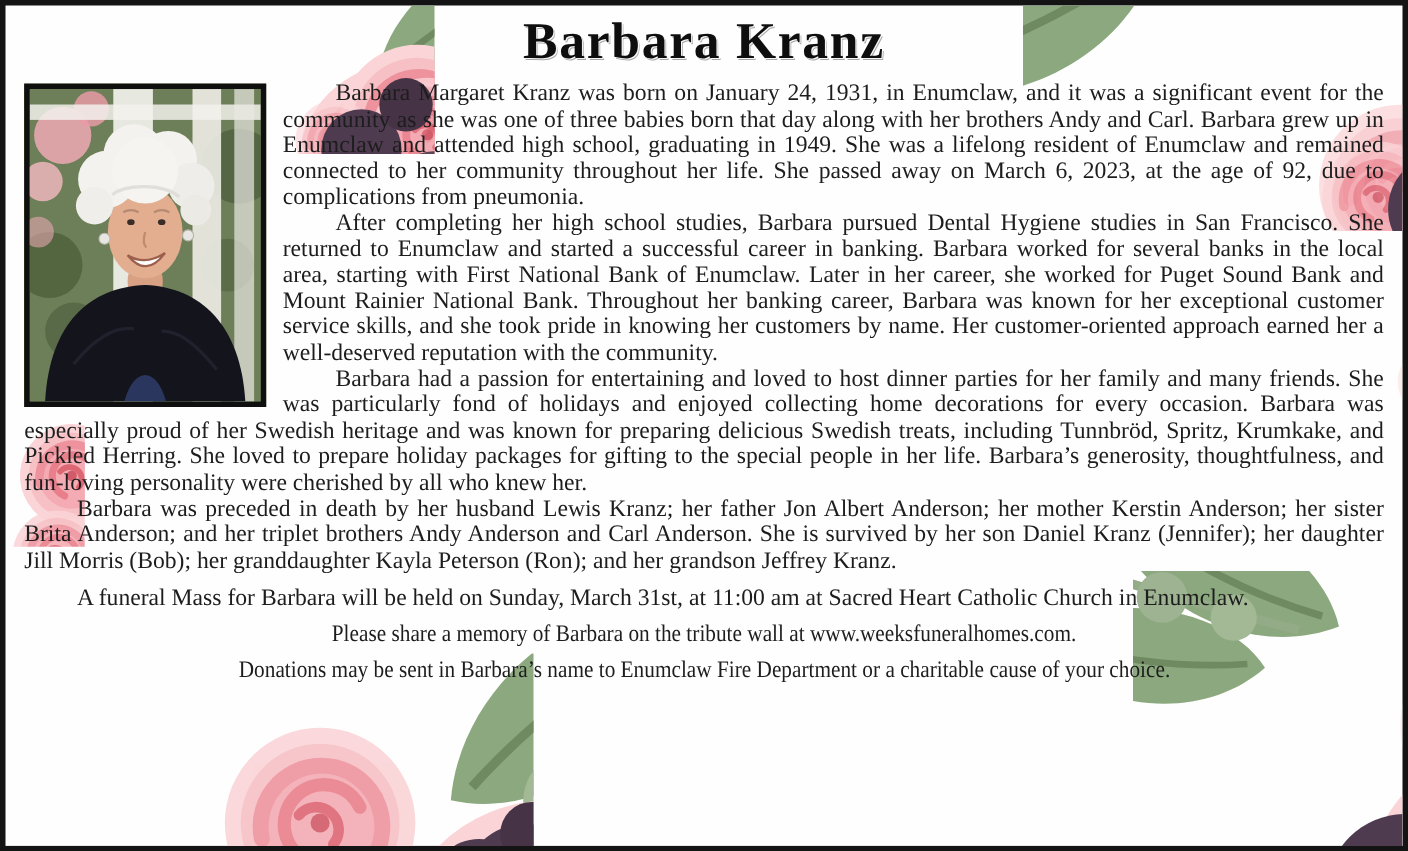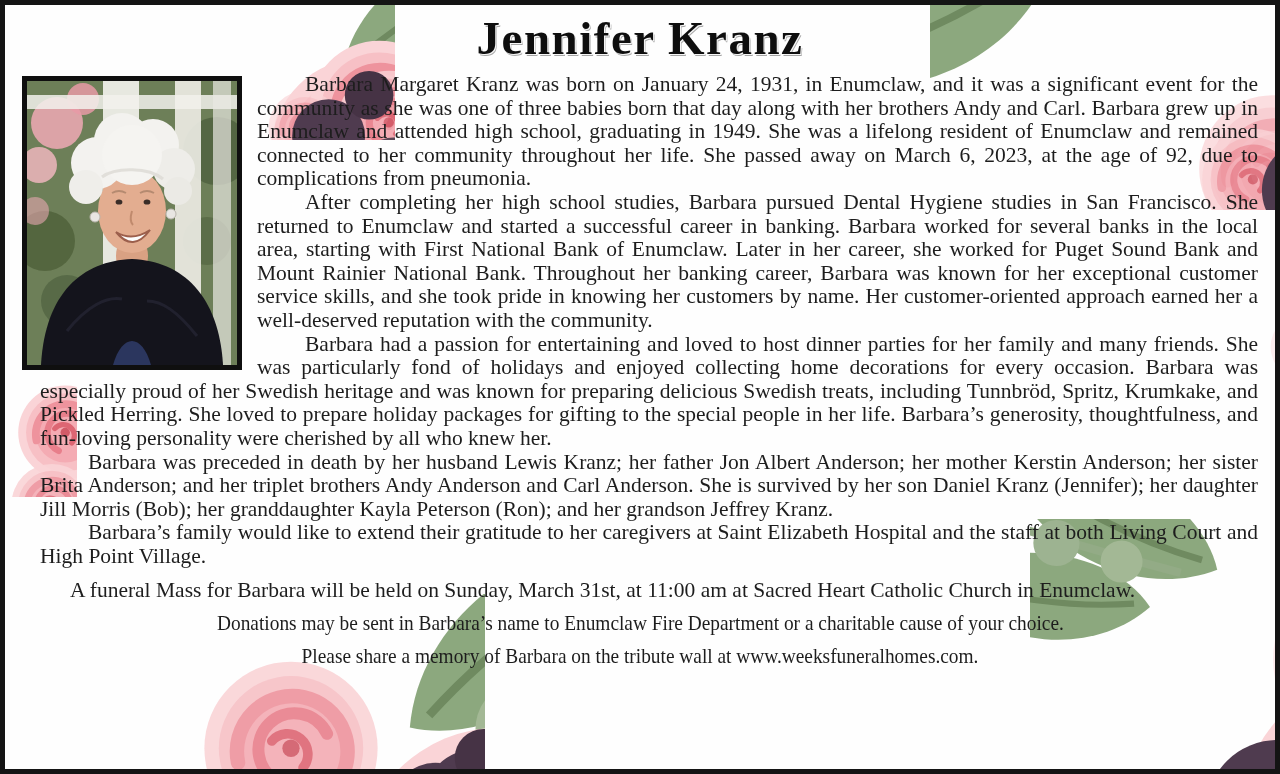--- a/index.html
+++ b/index.html
@@ -33,21 +33,21 @@
   .photo-frame{
     float:left;
     width:210px;height:284px;
     border:5px solid #0f0f0f;
     margin:3px 15px 8px 0;
     background:#6d7f58;
   }
   .photo-frame svg{display:block;width:100%;height:100%;}
   .bodytext{font-size:21.5px;line-height:23.6px;text-align:justify;}
   .bodytext p{margin:0;}
-  .bodytext p.ind{text-indent:48px;padding-left:18px;}
+  .bodytext p.ind{text-indent:48px;}
   p.announce{margin-top:11px;text-indent:48px;}
   p.centerline{margin-top:9px;text-align:center;text-indent:0;}
   p.centerline .cond{display:inline-block;transform:scaleX(0.9);transform-origin:center;white-space:nowrap;}
 </style>
 </head>
 <body>
 
 <div id="ad">
 
   <svg width="0" height="0" style="position:absolute" aria-hidden="true">
@@ -134,21 +134,21 @@
     <use href="#leaf" transform="translate(122,172) rotate(212) scale(1.1)"></use>
     <use href="#leaf" transform="translate(102,212) rotate(192)"></use>
     <use href="#sprig" transform="translate(92,192) rotate(203) scale(1.2)"></use>
     <use href="#rose" transform="translate(188,122) scale(1.5)"></use>
     <use href="#rose" transform="translate(220,212) scale(1.7)"></use>
     <use href="#rose" transform="translate(132,222) scale(1.1)" opacity="0.75"></use>
     <use href="#berries" transform="translate(152,162) scale(1.3)"></use>
   </svg>
 
   <div id="content">
-    <h1 class="title">Jennifer Kranz</h1>
+    <h1 class="title">Barbara Kranz</h1>
 
     <div class="bodytext">
 
       <div class="photo-frame">
         <svg viewBox="0 0 210 284">
           <rect width="210" height="284" fill="#6d7f58"></rect>
           <circle cx="18" cy="160" r="30" fill="#44552f" opacity="0.6"></circle>
           <circle cx="190" cy="70" r="34" fill="#3f5233" opacity="0.55"></circle>
           <circle cx="40" cy="220" r="26" fill="#3f5233" opacity="0.45"></circle>
           <circle cx="180" cy="160" r="24" fill="#4a5c38" opacity="0.5"></circle>
@@ -182,21 +182,20 @@
           <path d="M89,151 Q105,161 123,149 Q106,172 89,151 Z" fill="#fdfdfd" stroke="#9c5f4c" stroke-width="2"></path>
           <circle cx="68" cy="136" r="5" fill="#e8e6e2" stroke="#b9b5ad" stroke-width="1"></circle>
           <circle cx="144" cy="133" r="5" fill="#e8e6e2" stroke="#b9b5ad" stroke-width="1"></circle>
         </svg>
       </div>
 
       <p class="ind">Barbara Margaret Kranz was born on January 24, 1931, in Enumclaw, and it was a significant event for the community as she was one of three babies born that day along with her brothers Andy and Carl.  Barbara grew up in Enumclaw and attended high school, graduating in 1949.  She was a lifelong resident of Enumclaw and remained connected to her community throughout her life.  She passed away on March 6, 2023, at the age of 92, due to complications from pneumonia.</p>
       <p class="ind">After completing her high school studies, Barbara pursued Dental Hygiene studies in San Francisco.  She returned to Enumclaw and started a successful career in banking.  Barbara worked for several banks in the local area, starting with First National Bank of Enumclaw.  Later in her career, she worked for Puget Sound Bank and Mount Rainier National Bank.  Throughout her banking career, Barbara was known for her exceptional customer service skills, and she took pride in knowing her customers by name.  Her customer-oriented approach earned her a well-deserved reputation with the community.</p>
       <p class="ind">Barbara had a passion for entertaining and loved to host dinner parties for her family and many friends.  She was particularly fond of holidays and enjoyed collecting home decorations for every occasion.  Barbara was especially proud of her Swedish heritage and was known for preparing delicious Swedish treats, including Tunnbröd, Spritz, Krumkake, and Pickled Herring.  She loved to prepare holiday packages for gifting to the special people in her life.  Barbara’s generosity, thoughtfulness, and fun-loving personality were cherished by all who knew her.</p>
       <p class="ind">Barbara was preceded in death by her husband Lewis Kranz; her father Jon Albert Anderson; her mother Kerstin Anderson; her sister Brita Anderson; and her triplet brothers Andy Anderson and Carl Anderson. She is survived by her son Daniel Kranz (Jennifer); her daughter Jill Morris (Bob); her granddaughter Kayla Peterson (Ron); and her grandson Jeffrey Kranz.</p>
-      <p class="ind">Barbara’s family would like to extend their gratitude to her caregivers at Saint Elizabeth Hospital and the staff at both Living Court and High Point Village.</p>
 
       <p class="announce">A funeral Mass for Barbara will be held on Sunday, March 31st, at 11:00 am at Sacred Heart Catholic Church in Enumclaw.</p>
+      <p class="centerline"><span class="cond">Please share a memory of Barbara on the tribute wall at www.weeksfuneralhomes.com.</span></p>
       <p class="centerline"><span class="cond">Donations may be sent in Barbara’s name to Enumclaw Fire Department or a charitable cause of your choice.</span></p>
-      <p class="centerline"><span class="cond">Please share a memory of Barbara on the tribute wall at www.weeksfuneralhomes.com.</span></p>
     </div>
   </div>
 
 </div>
 
 </body></html>

